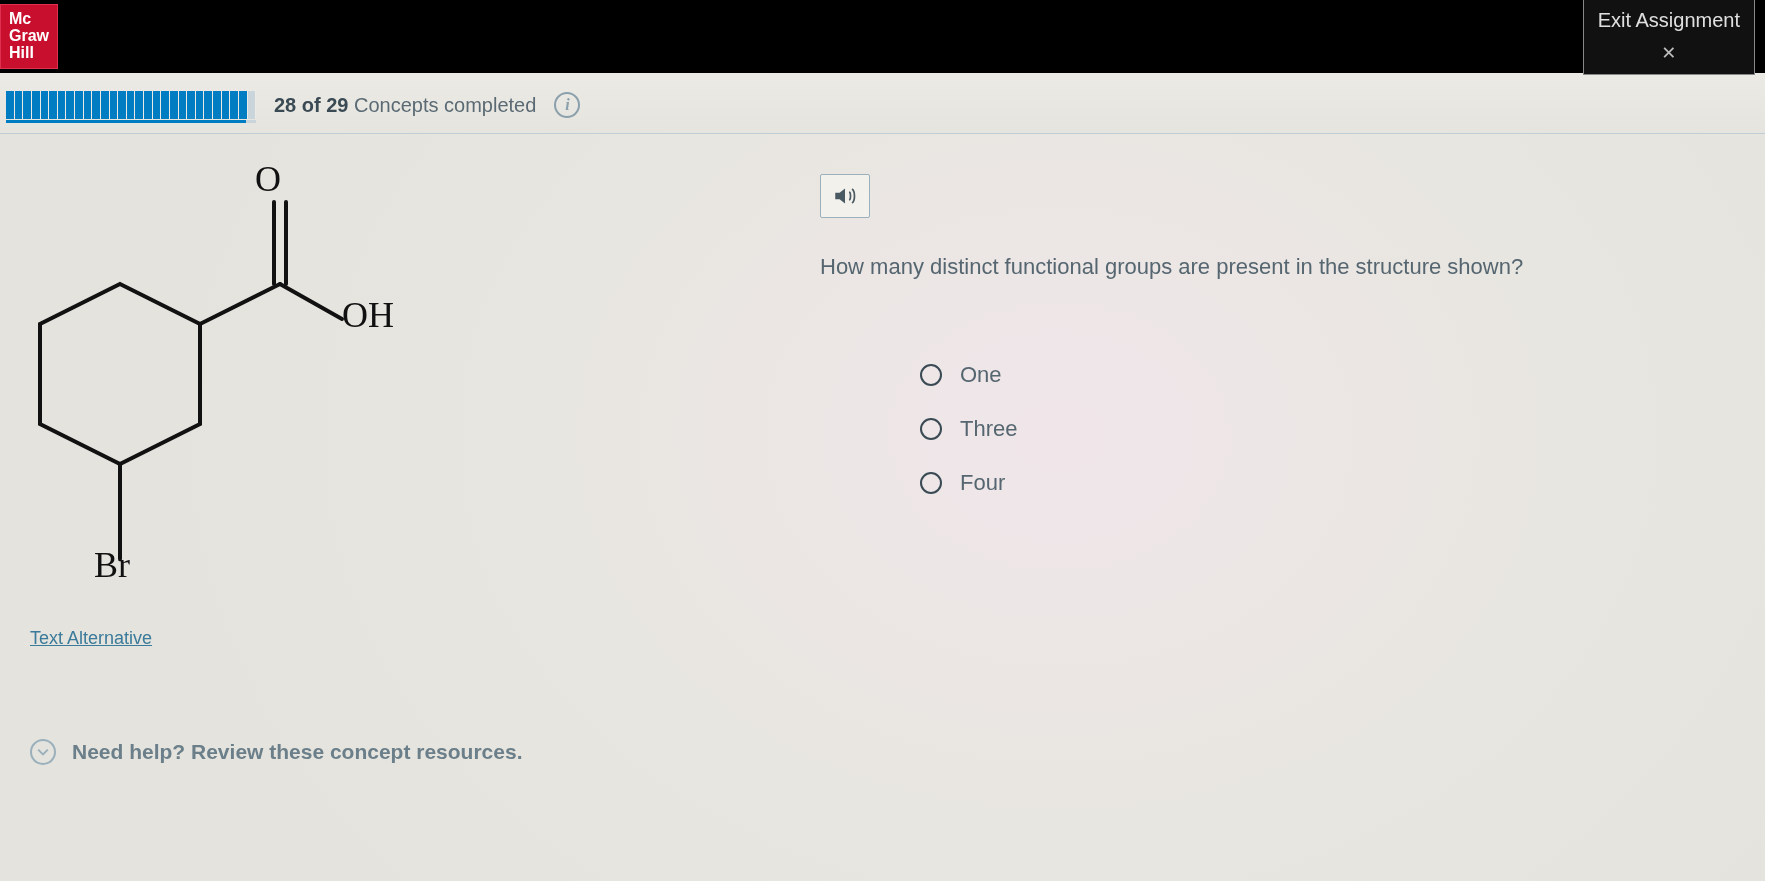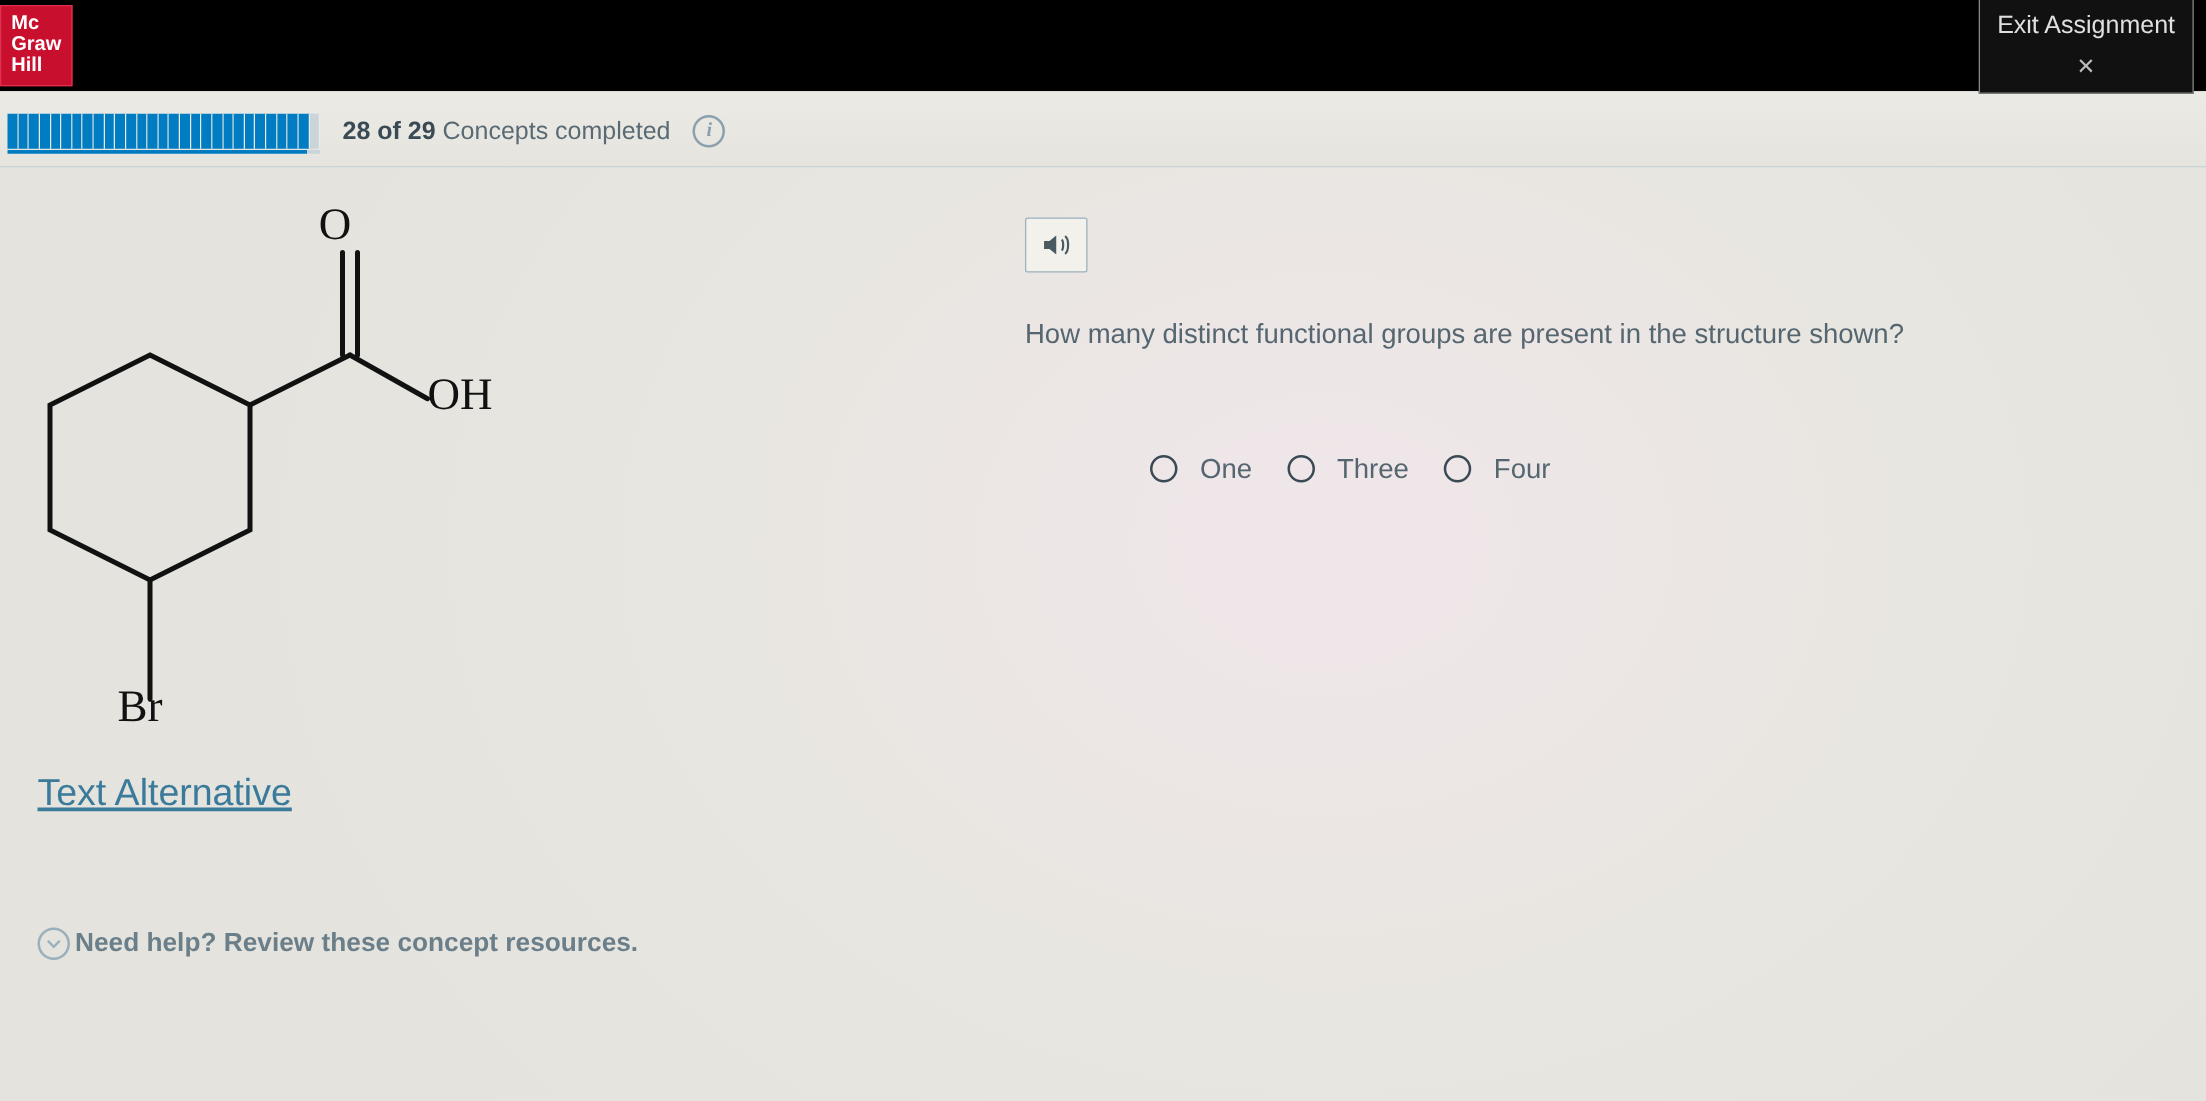--- a/index.html
+++ b/index.html
@@ -54,41 +54,41 @@
   .left-col { width:760px; padding-left:10px; }
   .right-col { flex:1; padding-top:10px; padding-right:10px; }
 
   .molecule-box { width:400px; height:440px; position:relative; }
   .molecule-box svg { width:100%; height:100%; }
   .mol-label { position:absolute; font-size:36px; font-family:"Times New Roman",serif; color:#111; }
   .mol-O  { left:225px; top:-6px; }
   .mol-OH { left:312px; top:130px; }
   .mol-Br { left:64px; top:380px; }
 
-  .text-alt { color:#3a7a9a; text-decoration:underline; font-size:30px; cursor:pointer; margin-top:14px; display:inline-block; }
-
-  .help-row { margin-top:90px; display:flex; align-items:center; gap:4px; }
+  .text-alt { color:#3a7a9a; text-decoration:underline; font-size:18px; cursor:pointer; margin-top:24px; display:inline-block; }
+
+  .help-row { margin-top:90px; display:flex; align-items:center; gap:16px; }
   .chevron-circle {
     width:26px; height:26px; border:2px solid #9ab0bc; border-radius:50%;
     display:flex; align-items:center; justify-content:center; color:#9ab0bc; cursor:pointer;
   }
   .chevron-circle svg{ width:12px; height:12px; }
   .help-text { color:#6b7f8a; font-weight:bold; font-size:21px; }
 
   .q-header { display:flex; align-items:flex-start; justify-content:space-between; }
   .q-title { font-size:26px; font-weight:bold; color:#2c3a42; }
   .audio-btn {
     border:1px solid #9ab0bc; background:#f3f1eb; width:50px; height:44px;
     display:flex; align-items:center; justify-content:center; cursor:pointer; border-radius:2px;
   }
   .audio-btn svg{ width:26px; height:26px; color:#4a5a63; }
 
   .q-text { color:#556670; font-size:22px; margin-top:34px; line-height:1.35; }
 
-  .options { margin-top:80px; margin-left:100px; display:flex; flex-direction:row; gap:28px; }
+  .options { margin-top:80px; margin-left:100px; display:flex; flex-direction:column; gap:28px; }
   .option { display:flex; align-items:center; gap:18px; cursor:pointer; }
   .radio {
     width:22px; height:22px; border:2px solid #3a4a54; border-radius:50%; flex:0 0 auto;
   }
   .option-label { color:#556670; font-size:22px; }
 </style>
 </head>
 <body>
 
 <div class="topbar">

